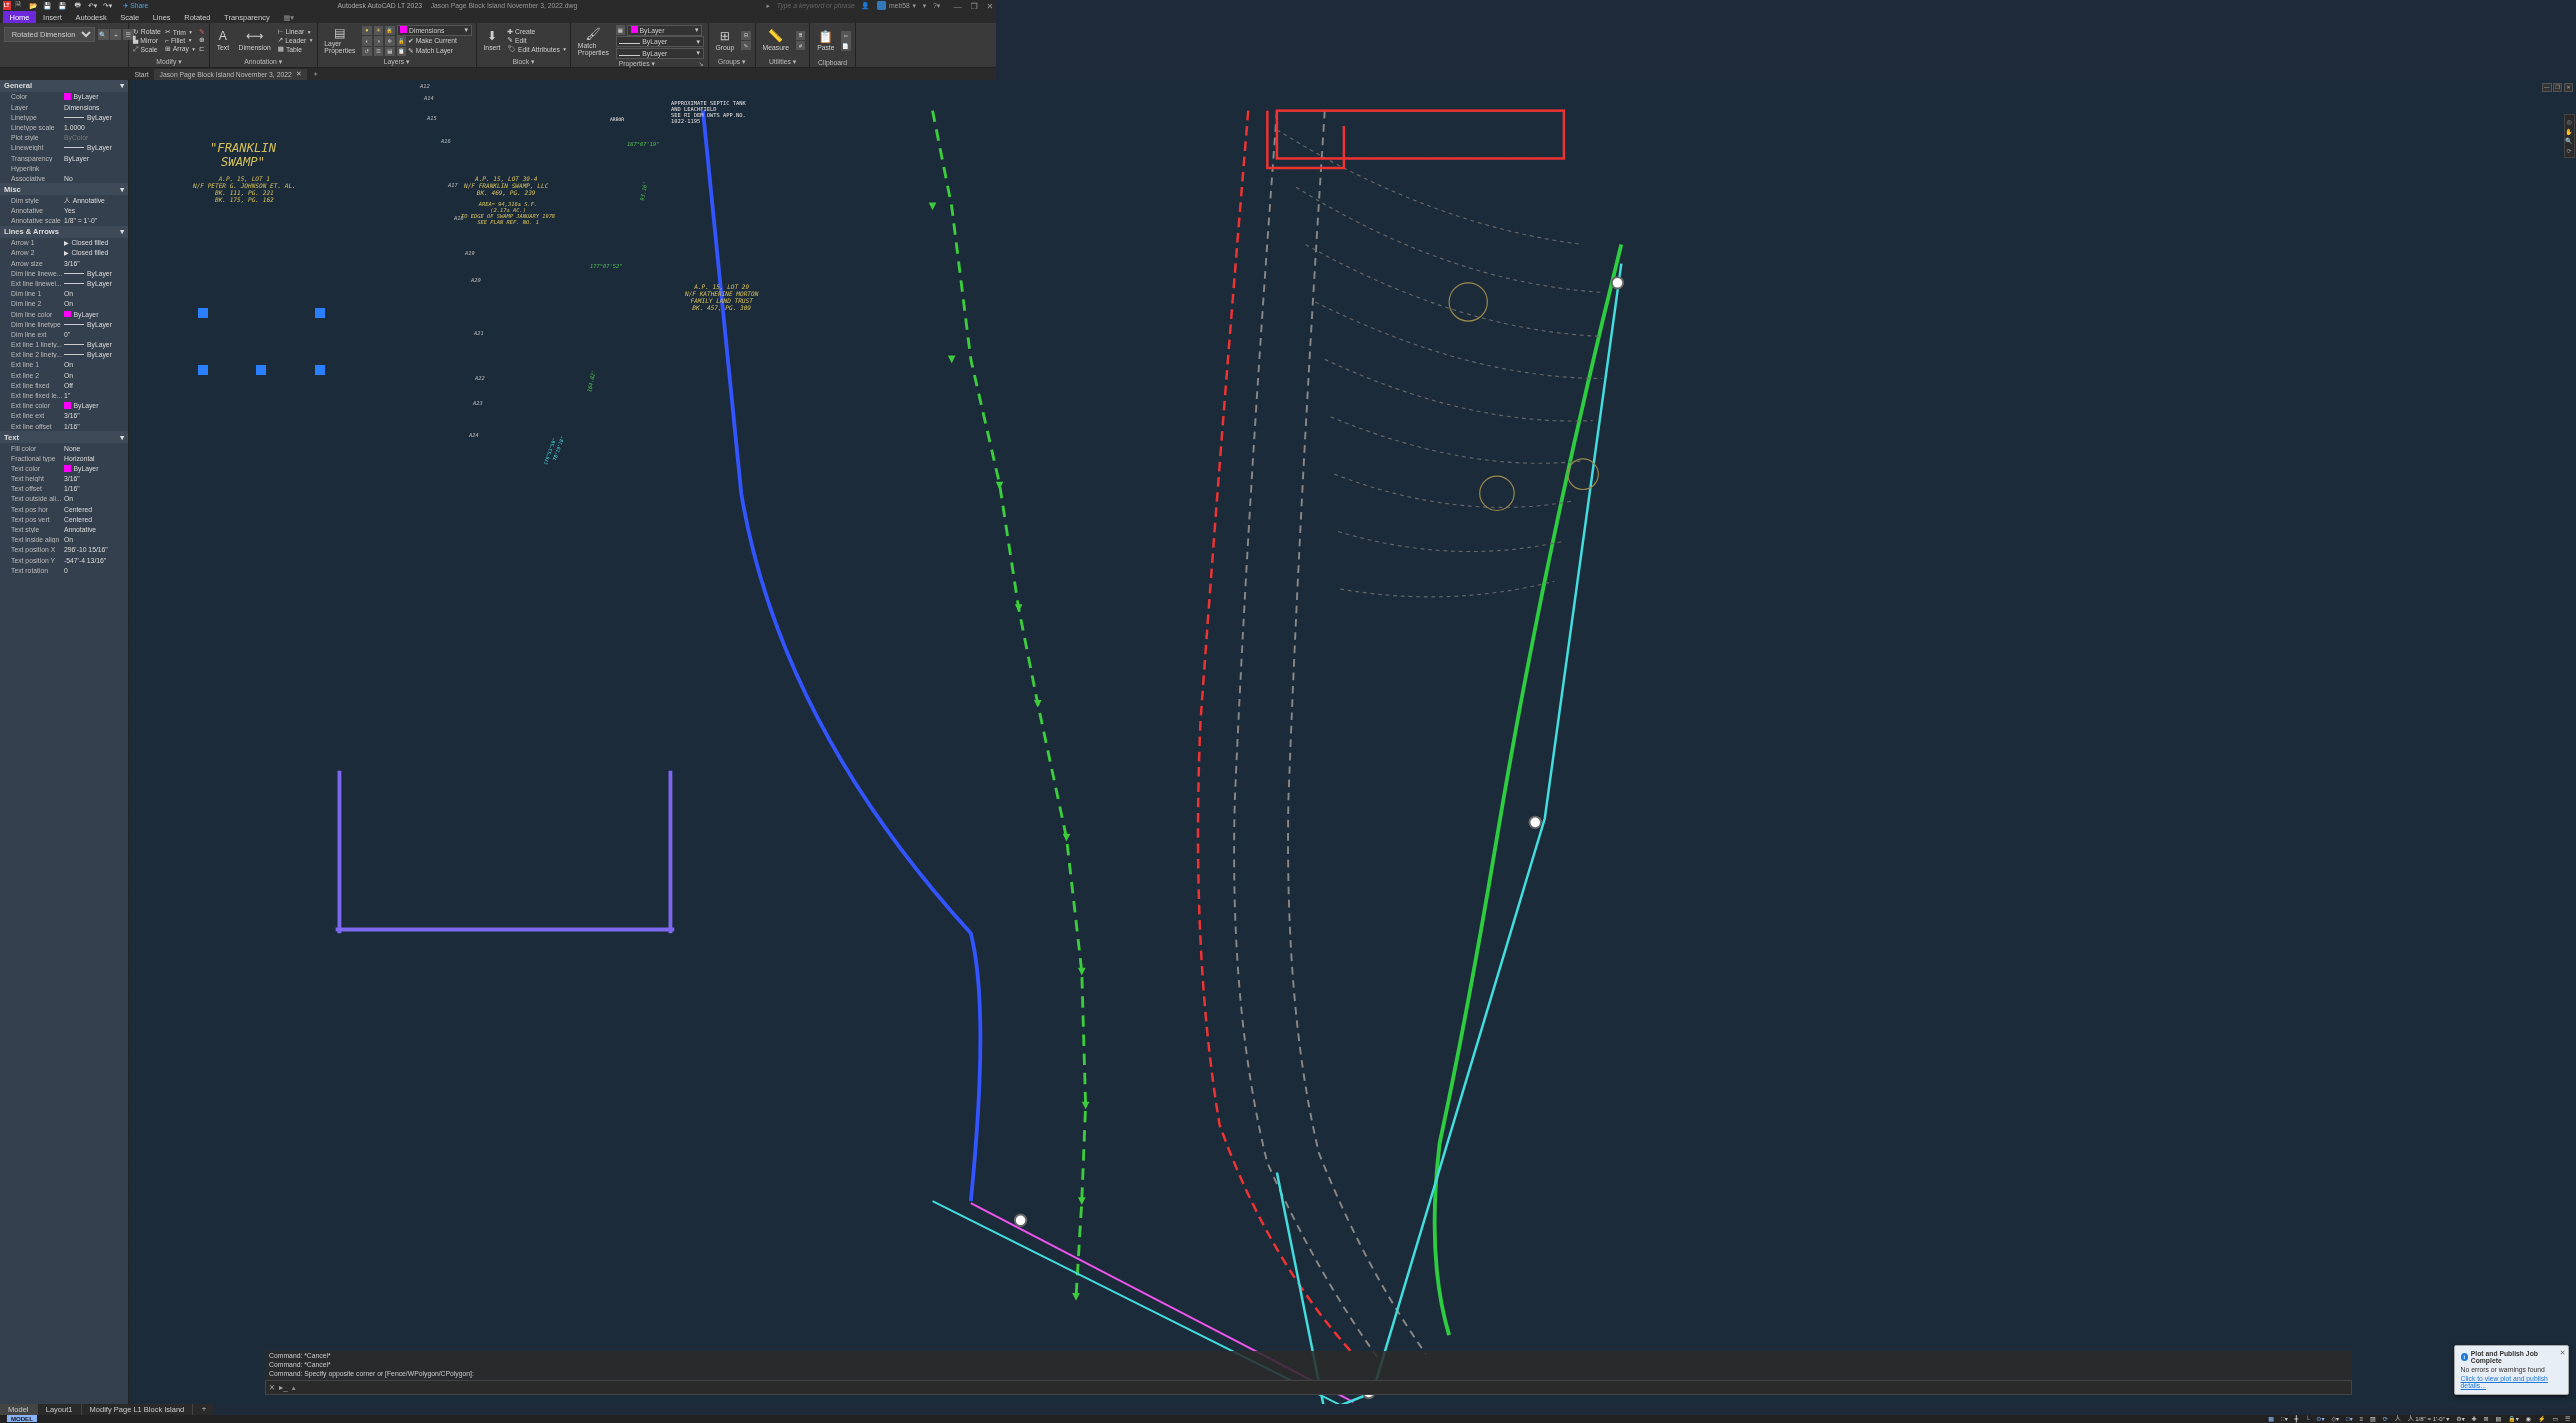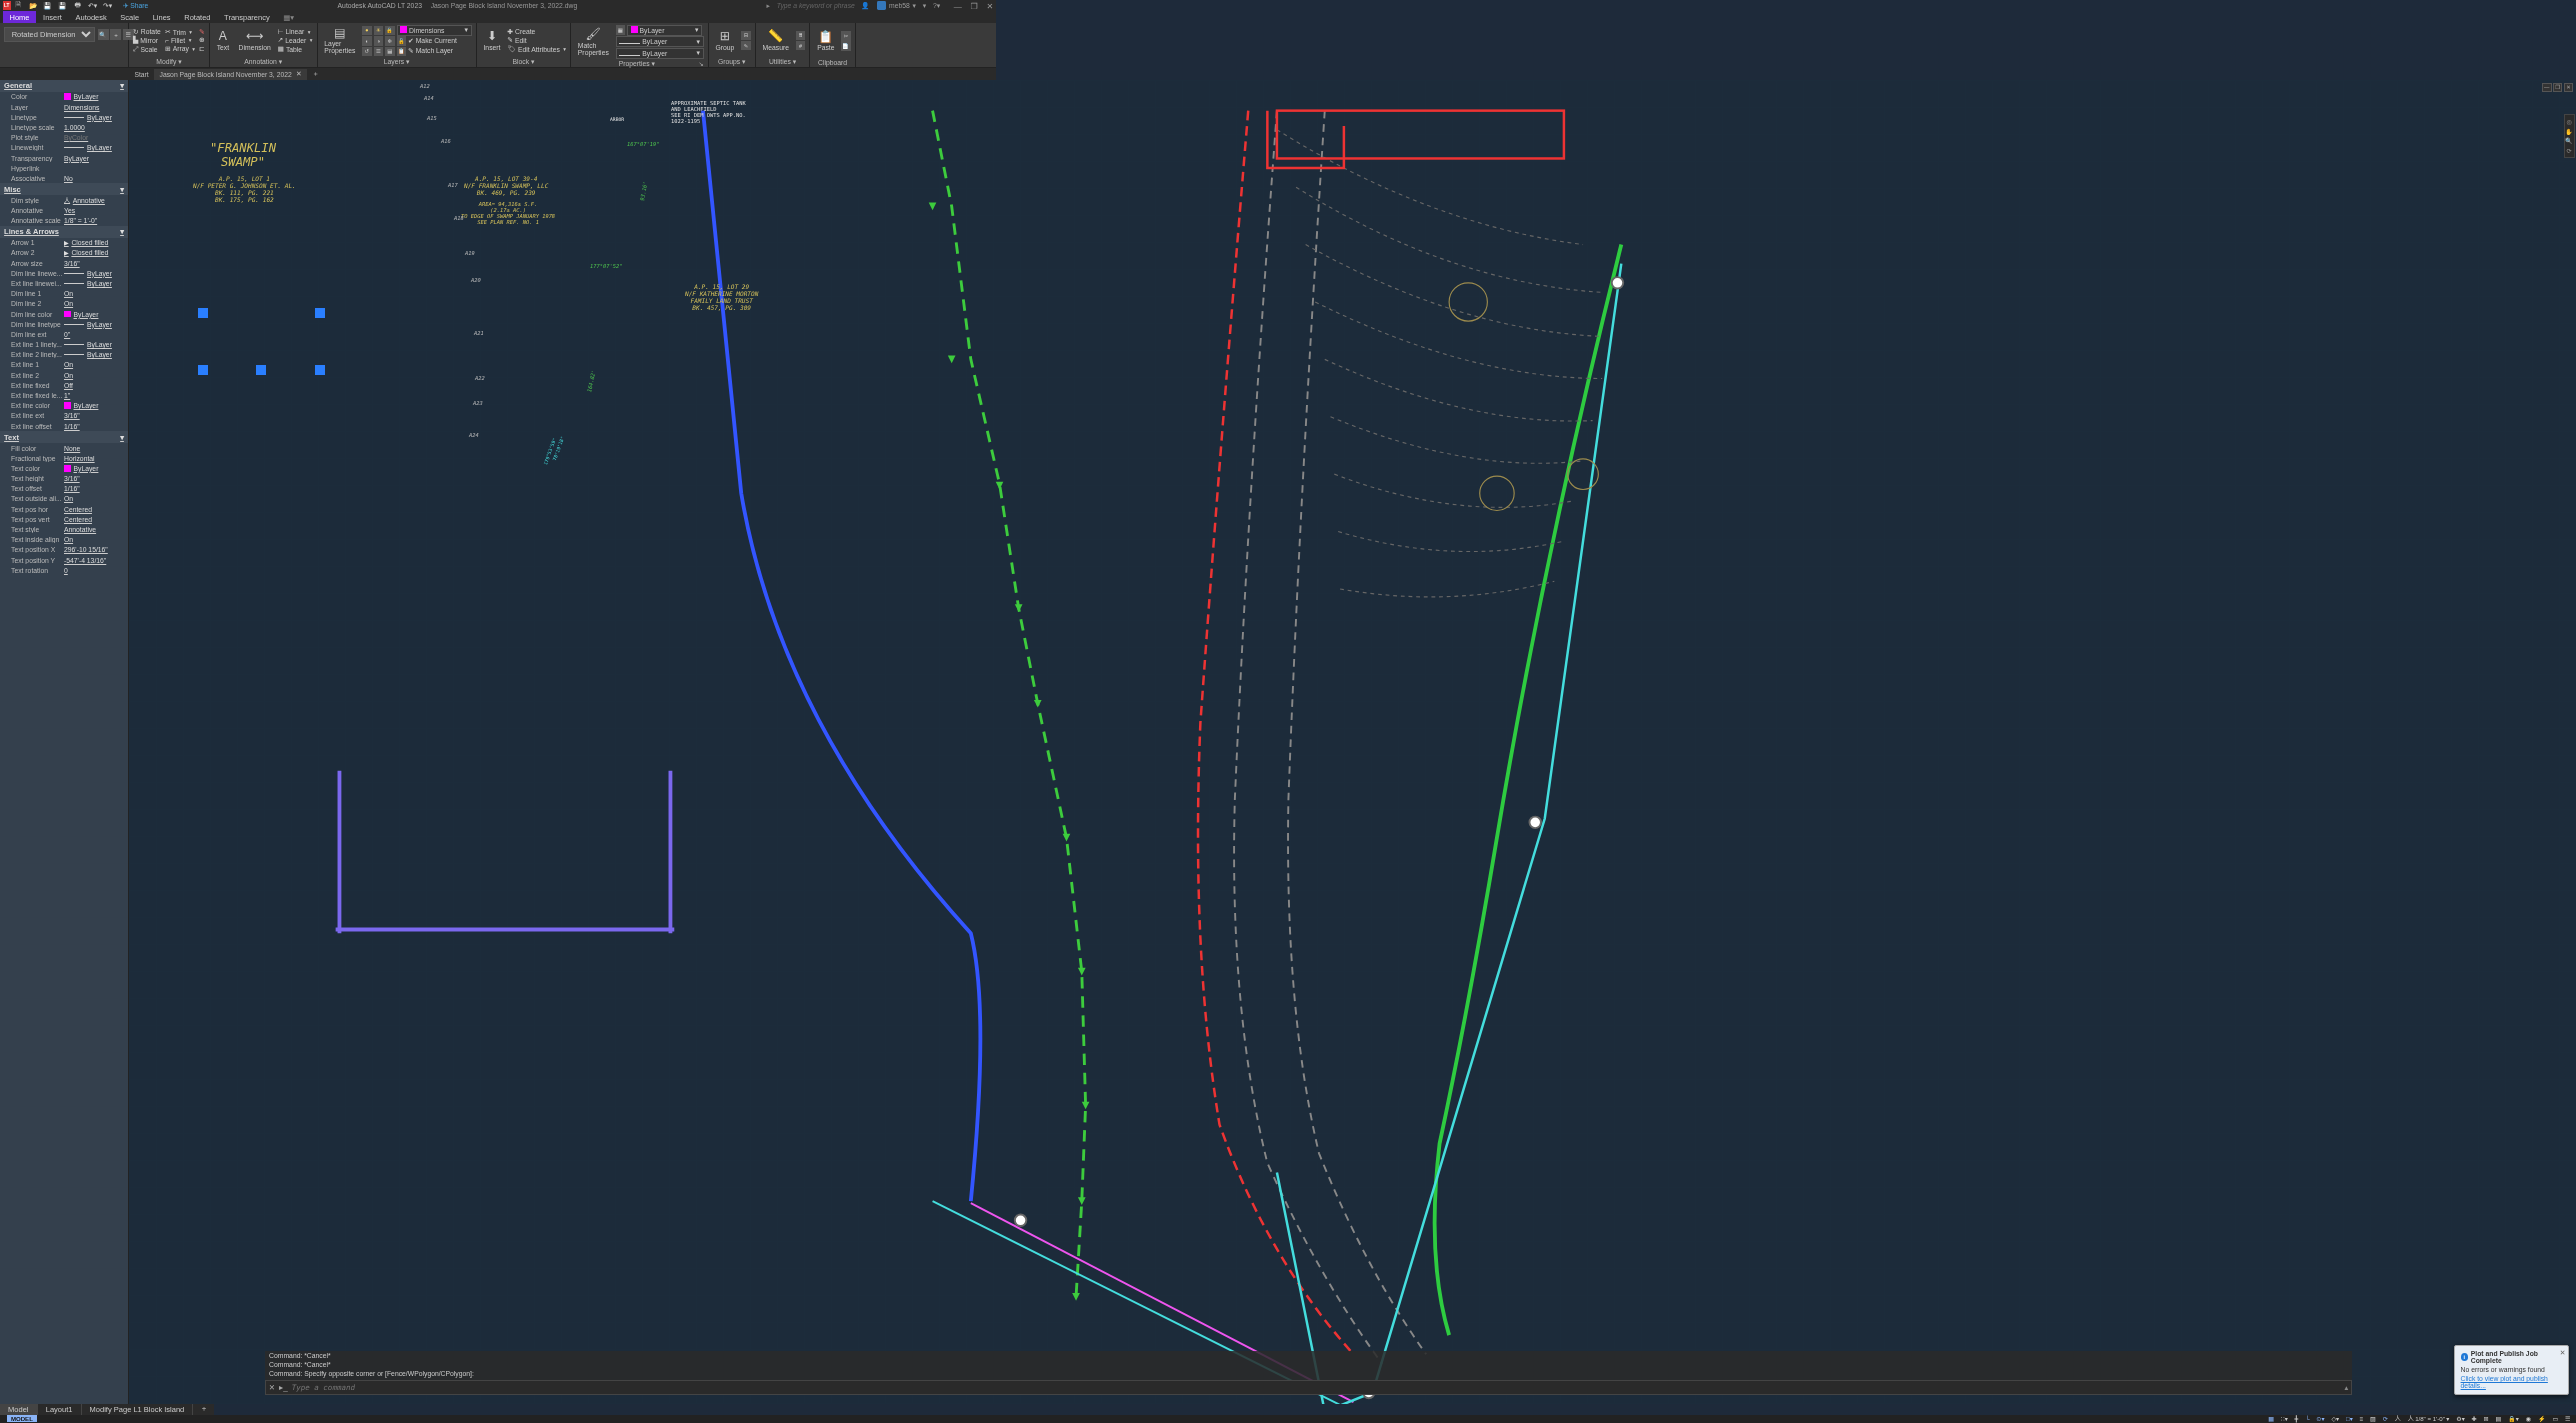--- a/index.html
+++ b/index.html
@@ -47,21 +47,21 @@
 .ribbon .mini-icon { width:9.5px; height:9.5px; background:#555; font-size:5.4px; display:inline-flex; align-items:center;justify-content:center; }
 .ribbon .ylw { color:#f4d35e; }
 
 
 .doc-tabs { height: 12.2px; background: #2a2a2a; display: flex; align-items: center; padding-left: 129px; font-size: 6.8px; }
 .doc-tabs .tab { padding: 1.4px 5.4px; color:#bbb; display:flex; align-items:center; gap:4.1px; }
 .doc-tabs .tab.active { background:#3a3a3a; }
 .doc-tabs .plus { padding:1.4px 5.4px; color:#bbb; }
 
 
-.main { position: absolute; top: 80px; left: 0; right: 0; bottom: 19px; display: flex; text-decoration: underline; }
+.main { position: absolute; top: 80px; left: 0; right: 0; bottom: 19px; display: flex; }
 .main .prop-panel { width: 129px; background: #34404d; overflow-y: auto; font-size: 7.5px; border-right:0.7px solid #222; position:relative; z-index:5;}
 .main .prop-panel::-webkit-scrollbar { width: 5.4px; }
 .main .prop-panel::-webkit-scrollbar-thumb { background: #555; }
 .prop-panel .section { background: #3e4a57; padding: 1.4px 4.1px; font-weight: bold; color: #ddd; display:flex; justify-content:space-between; align-items:center; }
 .prop-panel .row { display: flex; padding: 0 5.4px 0 11px; height: 10.2px; align-items: center; }
 .prop-panel .row .k { width: 53px; color: #bbb; overflow:hidden; text-overflow:ellipsis; white-space:nowrap; font-size:6.8px;}
 .prop-panel .row .v { flex: 1; color: #ddd; display:flex; align-items:center; gap:2.7px; font-size:6.8px;}
 .prop-panel .row .sw { width:6.8px; height:6.8px; background:#f0f; display:inline-block; }
 .prop-panel .row .ln { width:20.3px; border-top:0.7px solid #ccc; }
 .prop-panel .row .arrow-glyph { font-size:6.1px; }
@@ -779,21 +779,20 @@
 
     <div class="cmd-wrap">
       <div class="cmd-history" id="cmd-hist">
           <div>Command: *Cancel*</div>
           <div>Command: *Cancel*</div>
           <div>Command: Specify opposite corner or [Fence/WPolygon/CPolygon]:</div>
         </div>
       <div class="cmd-line">
         <span class="x">✕</span>
         <span class="arrow">▸_</span>
-        <input placeholder="Type a command" style="">
         <span style="color:#888;">▴</span>
       </div>
     </div>
 
     <div class="notif">
       <span class="close">✕</span>
       <div class="title">
           <span class="info-icon">i</span>
           <span>Plot and Publish Job Complete</span>
         </div>

